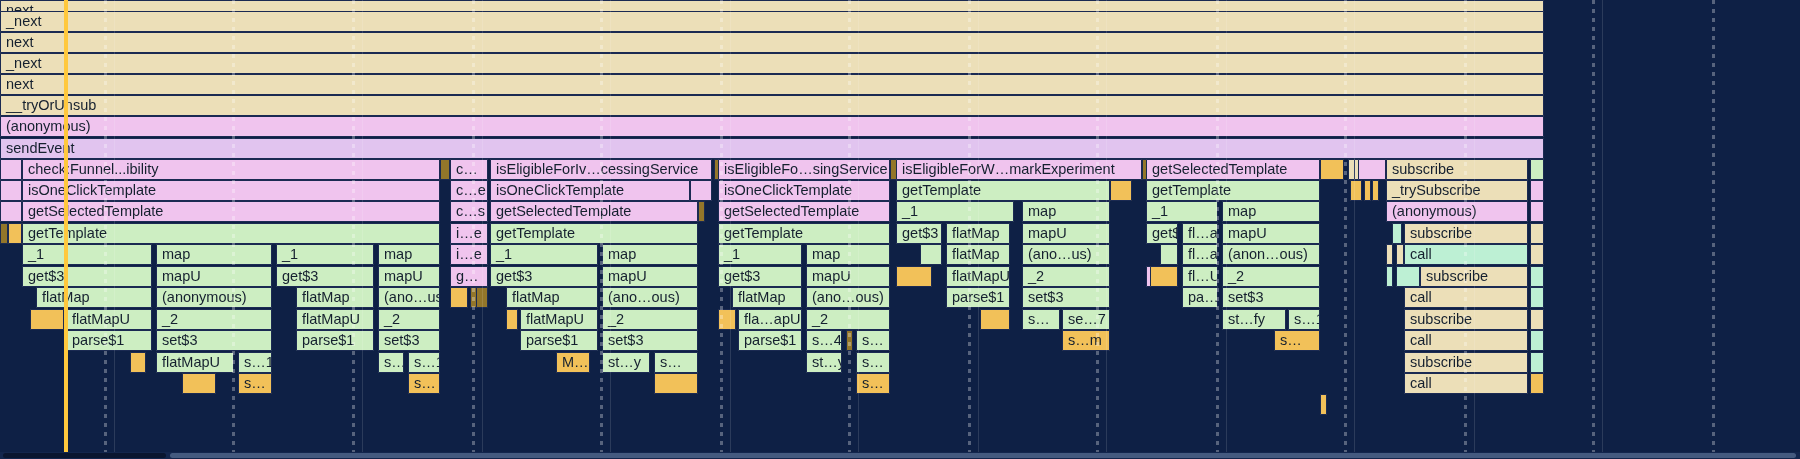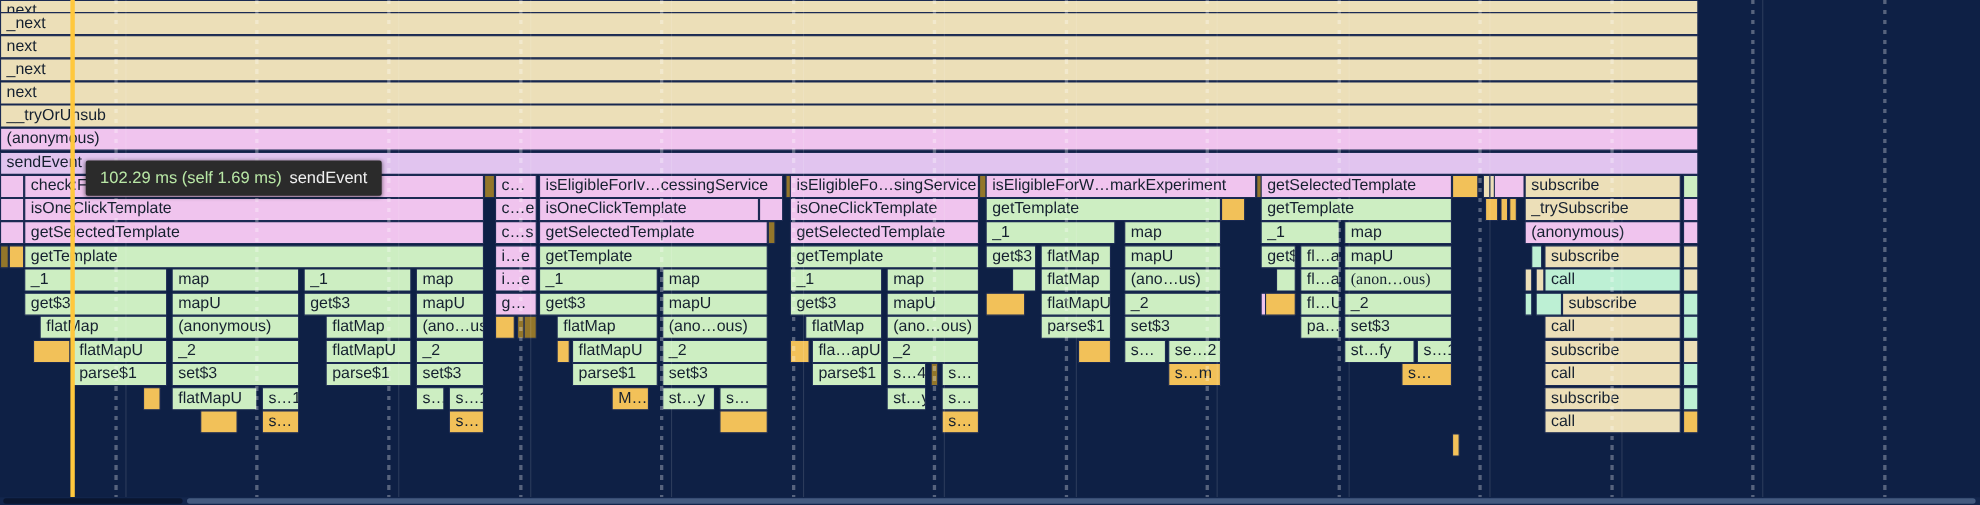--- a/index.html
+++ b/index.html
@@ -154,21 +154,21 @@
       <div class="frame c-pink" style="left: 450px; top: 244px; width: 38px;">i…e</div>
       <div class="frame c-green" style="left: 490px; top: 244px; width: 108px;">_1</div>
       <div class="frame c-green" style="left: 602px; top: 244px; width: 96px;">map</div>
       <div class="frame c-green" style="left: 718px; top: 244px; width: 84px;">_1</div>
       <div class="frame c-green" style="left: 806px; top: 244px; width: 84px;">map</div>
       <div class="frame c-green" style="left: 920px; top: 244px; width: 22px;"></div>
       <div class="frame c-green" style="left: 946px; top: 244px; width: 64px;">flatMap</div>
       <div class="frame c-green" style="left: 1022px; top: 244px; width: 88px;">(ano…us)</div>
       <div class="frame c-green" style="left: 1160px; top: 244px; width: 18px;"></div>
       <div class="frame c-green" style="left: 1182px; top: 244px; width: 36px;">fl…ap</div>
-      <div class="frame c-green" style="left: 1222px; top: 244px; width: 98px; font-family: Liberation Serif, serif;">(anon…ous)</div>
+      <div class="frame c-green" style="left: 1222px; top: 244px; width: 98px;">(anon…ous)</div>
       <div class="frame c-tan" style="left: 1386px; top: 244px; width: 6px;"></div>
       <div class="frame c-tan" style="left: 1396px; top: 244px; width: 8px;"></div>
       <div class="frame c-mint" style="left: 1404px; top: 244px; width: 124px;">call</div>
       <div class="frame c-tan" style="left: 1530px; top: 244px; width: 14px;"></div>
       <div class="frame c-green" style="left: 22px; top: 266px; width: 130px;">get$3</div>
       <div class="frame c-green" style="left: 156px; top: 266px; width: 116px;">mapU</div>
       <div class="frame c-green" style="left: 276px; top: 266px; width: 98px;">get$3</div>
       <div class="frame c-green" style="left: 378px; top: 266px; width: 62px;">mapU</div>
       <div class="frame c-pink" style="left: 450px; top: 266px; width: 38px;">g…</div>
       <div class="frame c-green" style="left: 490px; top: 266px; width: 108px;">get$3</div>
@@ -209,21 +209,21 @@
       <div class="frame c-green" style="left: 296px; top: 309px; width: 78px;">flatMapU</div>
       <div class="frame c-green" style="left: 378px; top: 309px; width: 62px;">_2</div>
       <div class="frame c-gold" style="left: 506px; top: 309px; width: 12px;"></div>
       <div class="frame c-green" style="left: 520px; top: 309px; width: 78px;">flatMapU</div>
       <div class="frame c-green" style="left: 602px; top: 309px; width: 96px;">_2</div>
       <div class="frame c-gold" style="left: 718px; top: 309px; width: 18px;"></div>
       <div class="frame c-green" style="left: 738px; top: 309px; width: 64px;">fla…apU</div>
       <div class="frame c-green" style="left: 806px; top: 309px; width: 84px;">_2</div>
       <div class="frame c-gold" style="left: 980px; top: 309px; width: 30px;"></div>
       <div class="frame c-green" style="left: 1022px; top: 309px; width: 38px;">s…</div>
-      <div class="frame c-green" style="left: 1062px; top: 309px; width: 48px;">se…2</div>
+      <div class="frame c-green" style="left: 1062px; top: 309px; width: 48px;">se…7</div>
       <div class="frame c-green" style="left: 1222px; top: 309px; width: 64px;">st…fy</div>
       <div class="frame c-green" style="left: 1288px; top: 309px; width: 32px;">s…1</div>
       <div class="frame c-tan" style="left: 1404px; top: 309px; width: 124px;">subscribe</div>
       <div class="frame c-tan" style="left: 1530px; top: 309px; width: 14px;"></div>
       <div class="frame c-green" style="left: 66px; top: 330px; width: 86px;">parse$1</div>
       <div class="frame c-green" style="left: 156px; top: 330px; width: 116px;">set$3</div>
       <div class="frame c-green" style="left: 296px; top: 330px; width: 78px;">parse$1</div>
       <div class="frame c-green" style="left: 378px; top: 330px; width: 62px;">set$3</div>
       <div class="frame c-green" style="left: 520px; top: 330px; width: 78px;">parse$1</div>
       <div class="frame c-green" style="left: 602px; top: 330px; width: 96px;">set$3</div>
@@ -278,20 +278,17 @@
       <div class="vsep" style="left: 848px;"></div>
       <div class="vsep" style="left: 968px;"></div>
       <div class="vsep" style="left: 1096px;"></div>
       <div class="vsep" style="left: 1216px;"></div>
       <div class="vsep" style="left: 1344px;"></div>
       <div class="vsep" style="left: 1464px;"></div>
       <div class="vsep" style="left: 1592px;"></div>
       <div class="vsep" style="left: 1712px;"></div>
     </div>
   <div id="marker" style="left: 64px;"></div>
-  <div id="tooltip">
-    <span class="t-time">102.29 ms (self 1.69 ms)</span><span class="t-name">sendEvent</span>
-  </div>
 </div>
 <div id="hscroll">
   <div class="thumb"></div>
   <div class="track"></div>
 </div>
 
 </body></html>

